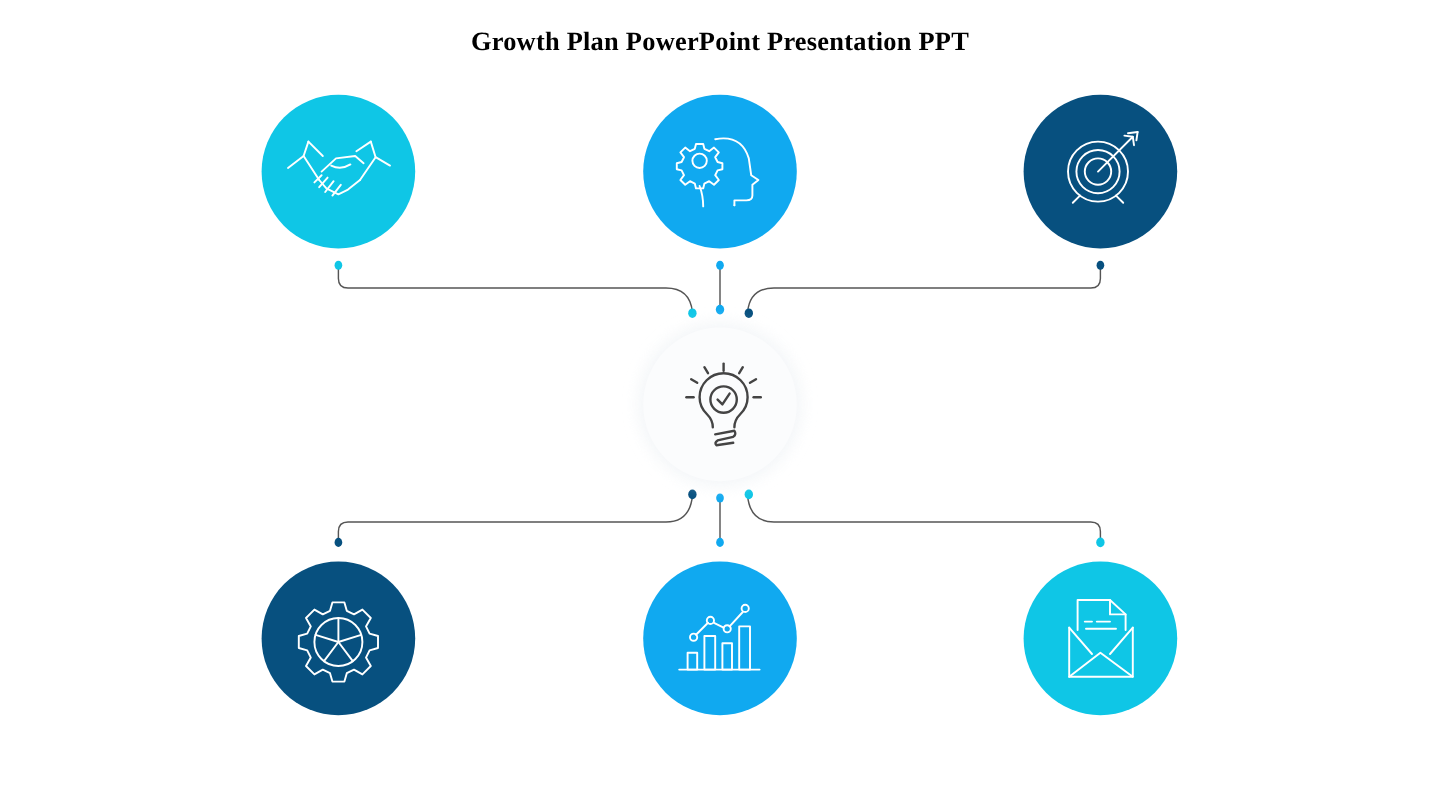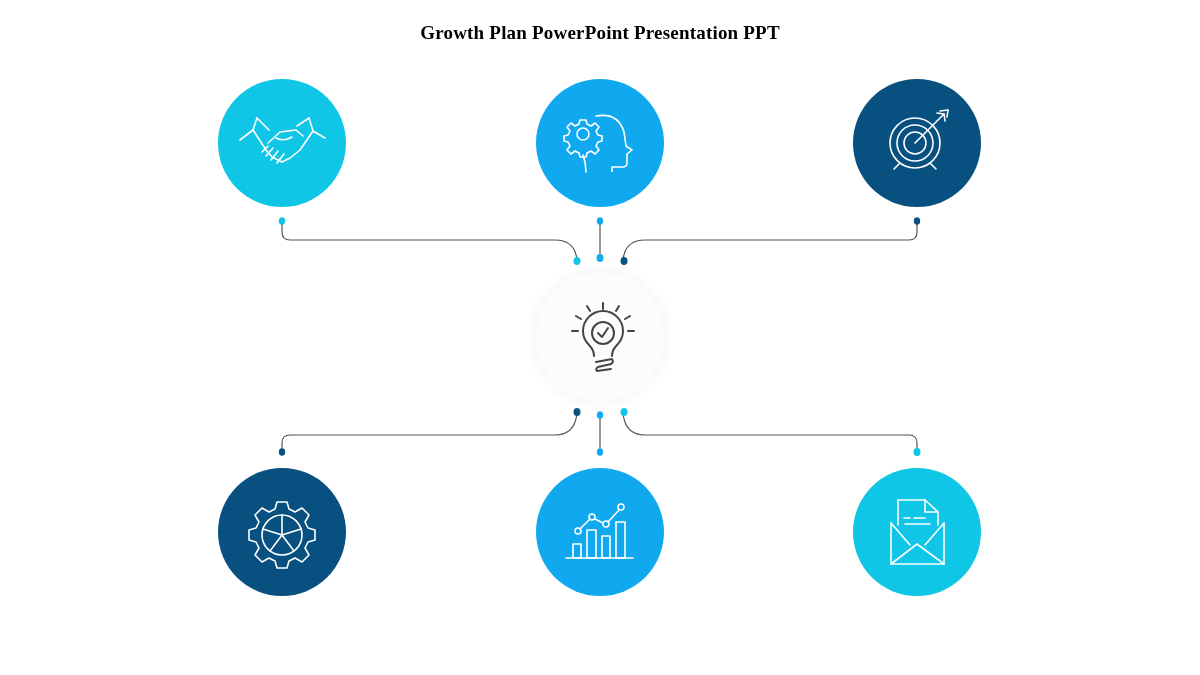--- a/index.html
+++ b/index.html
@@ -1,17 +1,17 @@
 <!DOCTYPE html>
 <html><head>
 <meta charset="utf-8">
 <style>
   html, body { margin: 0; padding: 0; background: #ffffff; }
   body { width: 1200px; height: 675px; position: relative; overflow: hidden; font-family: "Liberation Serif", serif; }
-  .title { position: absolute; top: 22px; left: 0; width: 1200px; text-align: center; font-family: "Liberation Serif", serif; font-weight: bold; font-size: 19px; color: #000; letter-spacing: 0.2px; }
+  .title { position: absolute; top: 22px; left: 0; width: 1200px; text-align: center; font-family: "Liberation Serif", serif; font-weight: bold; font-size: 22px; color: #000; letter-spacing: 0.2px; }
   svg.canvas { position: absolute; left: 0; top: 0; }
 </style>
 </head>
 <body>
 
 <div class="title">Growth Plan PowerPoint Presentation PPT</div>
 
 <svg class="canvas" width="1200" height="675" viewBox="0 0 1200 675">
   <defs>
     <filter id="soft" x="-30%" y="-30%" width="160%" height="160%">

